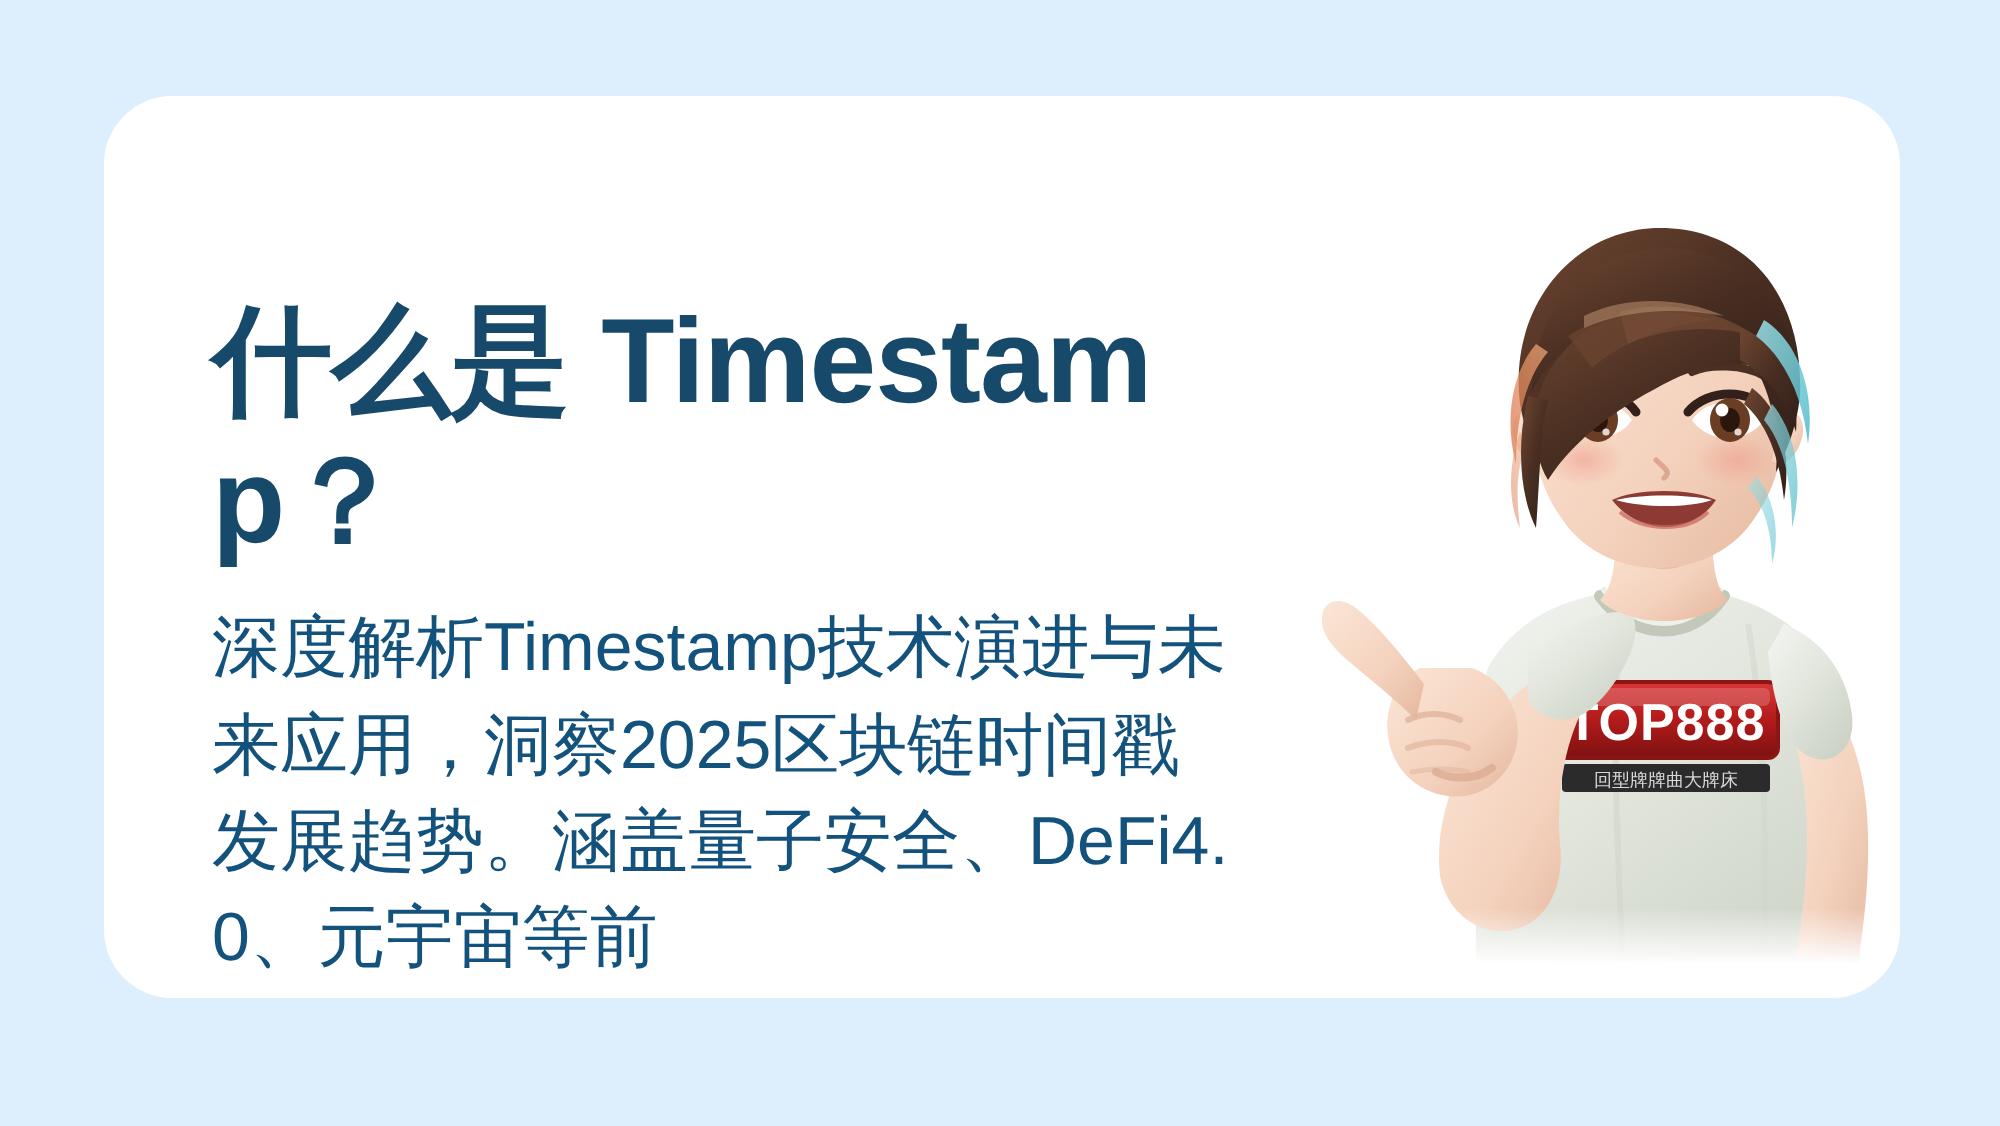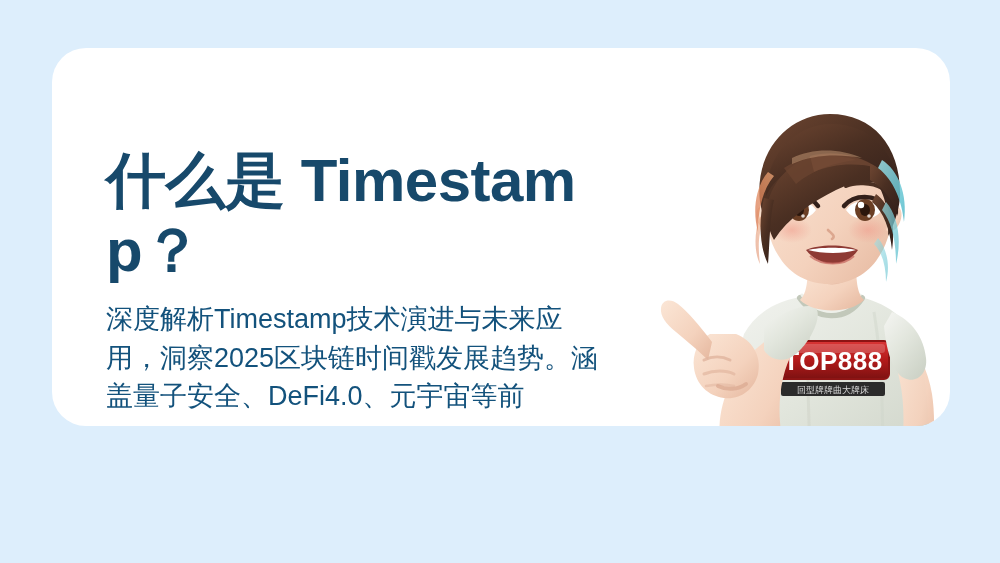--- a/index.html
+++ b/index.html
@@ -21,21 +21,21 @@
     background: #ddeefc;
     overflow: hidden;
   }
 
   
   #card {
     position: absolute;
     left: 52px;
     top: 48px;
     width: 898px;
-    height: 378px;
+    height: 451px;
     background: #ffffff;
     border-radius: 34px;
     overflow: hidden;
   }
 
   
   #text-col {
     position: absolute;
     left: 54px;
     top: 98px;
@@ -49,21 +49,21 @@
     font-weight: 700;
     letter-spacing: -0.5px;
     color: #17496b;
     white-space: pre-wrap;
     word-break: break-all;
   }
 
   #subtitle {
     margin: 0;
     margin-top: 14px;
-    font-size: 27px;
+    font-size: 34px;
     line-height: 1.42;
     font-weight: 400;
     color: #13527c;
     white-space: pre-wrap;
     word-break: break-all;
   }
 
   
   #character {
     position: absolute;

